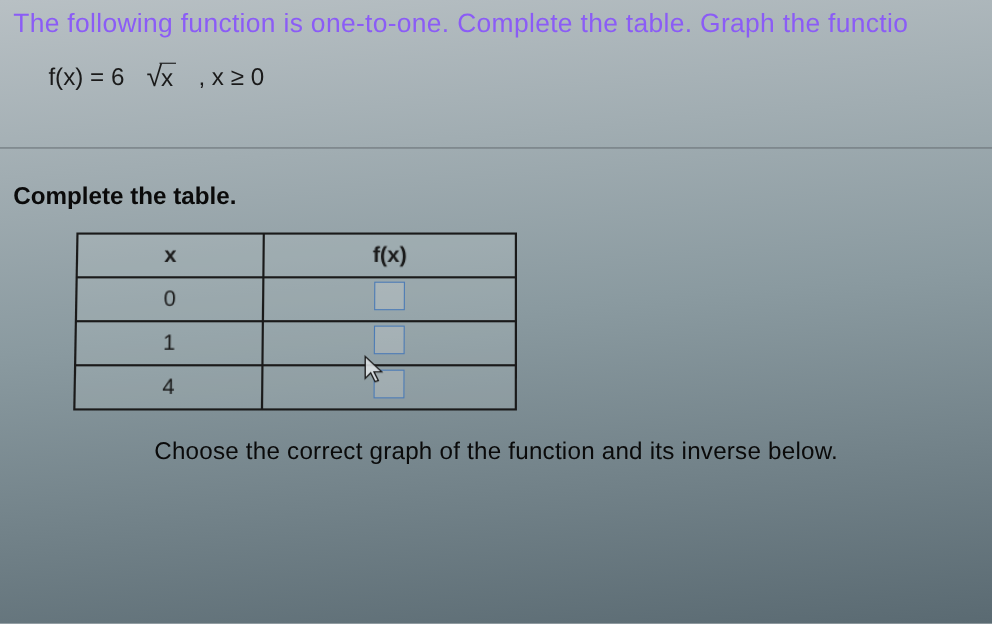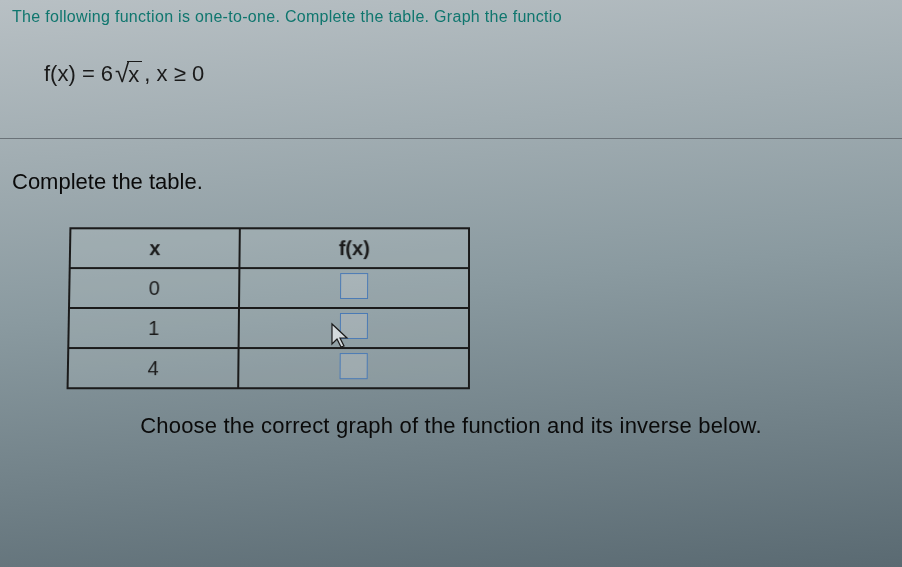--- a/index.html
+++ b/index.html
@@ -11,32 +11,32 @@
       font-family: Arial, sans-serif;
       background: linear-gradient(175deg, #b8c0c4 0%, #8a9aa0 50%, #5a6a72 100%);
       width: 902px;
       height: 567px;
       padding: 8px 12px;
       color: #1a1a1a;
       overflow: hidden;
       position: relative;
     }
     .problem-statement {
-      font-size: 16px;
-      margin-bottom: 34px;
+      font-size: 24px;
+      margin-bottom: 20px;
       letter-spacing: 0.3px;
-      color: #0f766e;
+      color: #8b5cf6;
     }
     .formula-row {
       font-size: 22px;
       margin-left: 32px;
       margin-bottom: 50px;
       display: flex;
       align-items: center;
-      gap: 2px;
+      gap: 20px;
     }
     .sqrt-symbol {
       position: relative;
       display: inline-flex;
       align-items: baseline;
     }
     .sqrt-radical {
       font-size: 26px;
       line-height: 1;
     }
@@ -44,22 +44,23 @@
       border-top: 1.5px solid #1a1a1a;
       padding: 0 3px 0 1px;
       margin-left: -2px;
     }
     .divider {
       border-top: 1px solid #6a7278;
       margin: 0 -12px 30px -12px;
     }
     .section-heading {
       font-size: 22px;
-      margin-bottom: 32px;
+      margin-bottom: 20px;
       color: #0a0a0a;
+      font-weight: bold;
     }
     .table-wrap {
       margin-left: 56px;
       margin-bottom: 24px;
       perspective: 800px;
     }
     table {
       border-collapse: collapse;
       background: rgba(200, 208, 212, 0.2);
       transform: rotateX(2deg);

